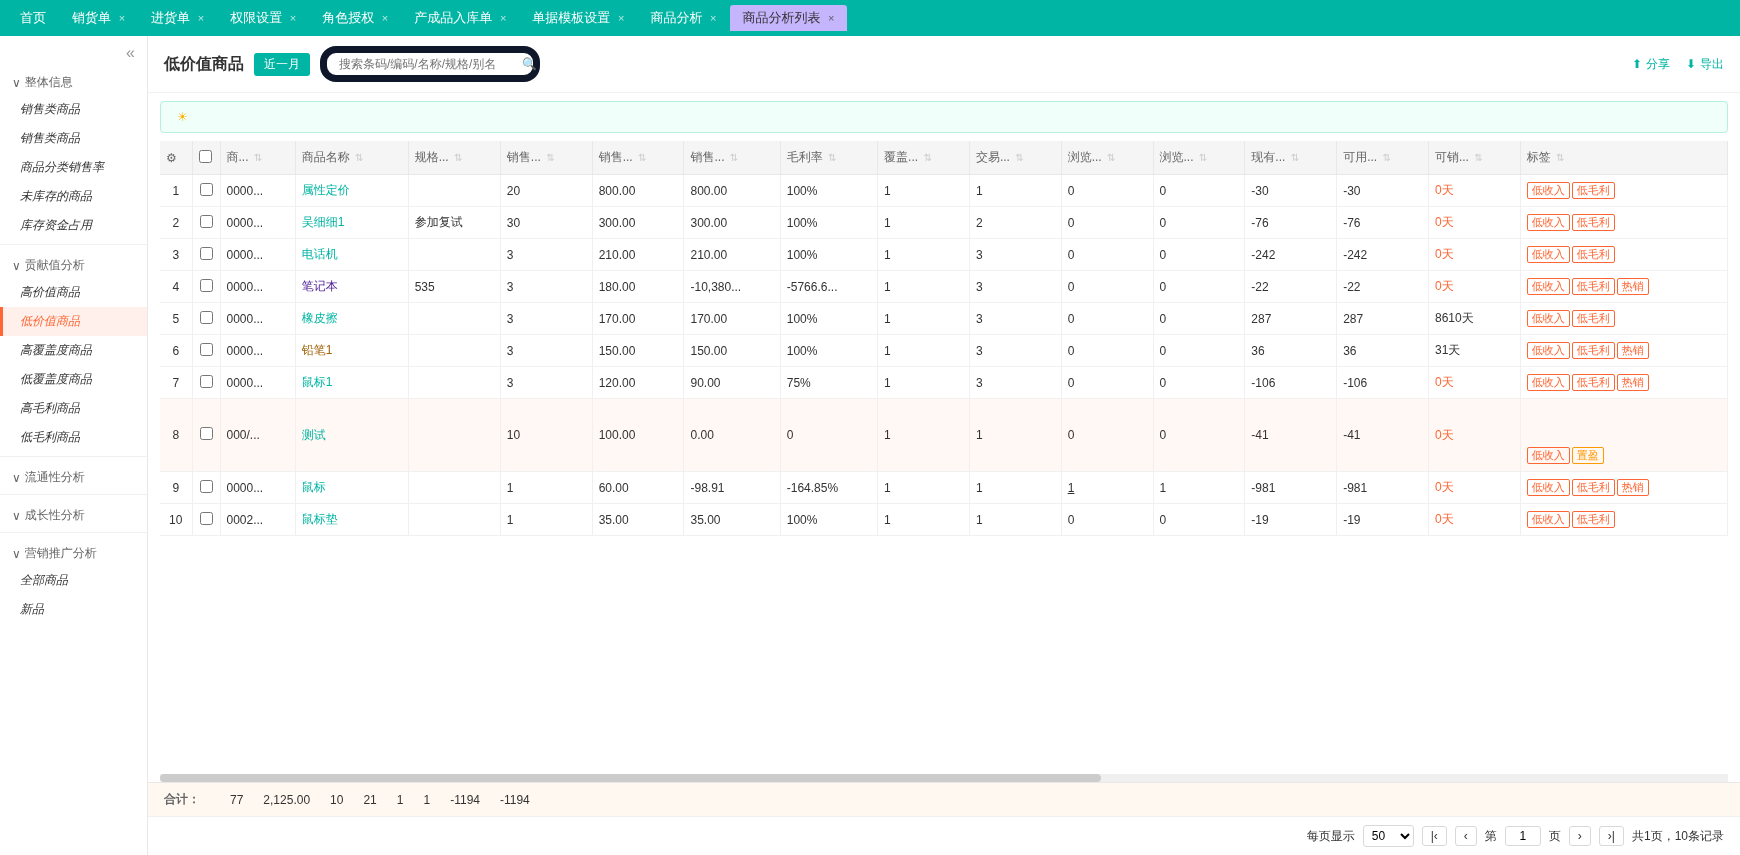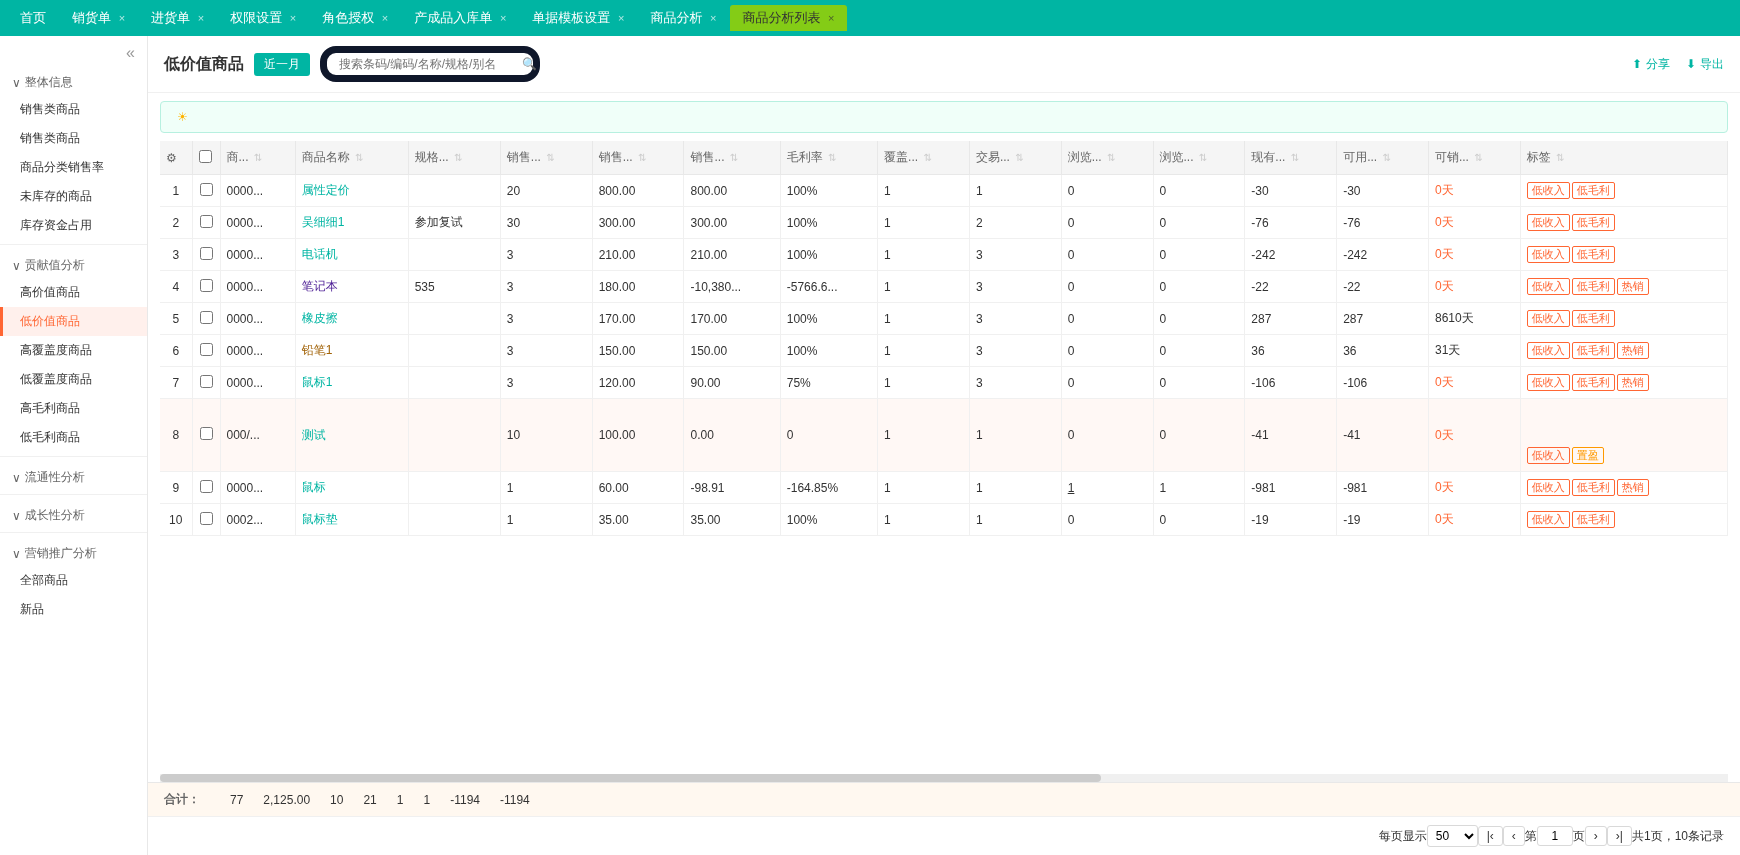--- a/index.html
+++ b/index.html
@@ -15,21 +15,21 @@
       gap: 2px;
     }
     .nav-item {
       color: #fff;
       padding: 4px 12px;
       cursor: pointer;
       border-radius: 3px 3px 0 0;
       white-space: nowrap;
       font-size: 13px;
     }
-    .nav-item.active { background: #84cc16; color: #333; }
+    .nav-item.active { background: #c4b5fd; color: #333; }
     .nav-item .close { margin-left: 4px; opacity: 0.7; font-size: 11px; }
 
     
     .layout { display: flex; height: calc(100vh - 36px); }
 
     
     .sidebar {
       width: 148px;
       background: #fff;
       border-right: 1px solid #e8e8e8;
@@ -42,20 +42,21 @@
       font-size: 12px;
       display: flex;
       align-items: center;
       gap: 4px;
     }
     .sidebar-item {
       padding: 6px 12px 6px 20px;
       color: #333;
       cursor: pointer;
       white-space: nowrap;
+      font-style: italic;
     }
     .sidebar-item.active { background: #fff0ec; color: #ff6633; border-left: 3px solid #ff6633; padding-left: 17px; }
     .divider { height: 1px; background: #f0f0f0; margin: 4px 0; }
 
     
     .main-content {
       flex: 1;
       display: flex;
       flex-direction: column;
       overflow: hidden;
@@ -194,20 +195,21 @@
     }
     .footer-label { color: #666; font-weight: bold; margin-right: 10px; }
 
     
     .pagination-bar {
       display: flex;
       align-items: center;
       justify-content: flex-end;
       padding: 8px 16px;
       border-top: 1px solid #f0f0f0;
+      gap: 8px;
       color: #333;
     }
     .page-size-select {
       border: 1px solid #d9d9d9;
       padding: 2px 4px;
       border-radius: 3px;
       background: #fff;
     }
     .page-btn {
       border: 1px solid #d9d9d9;

